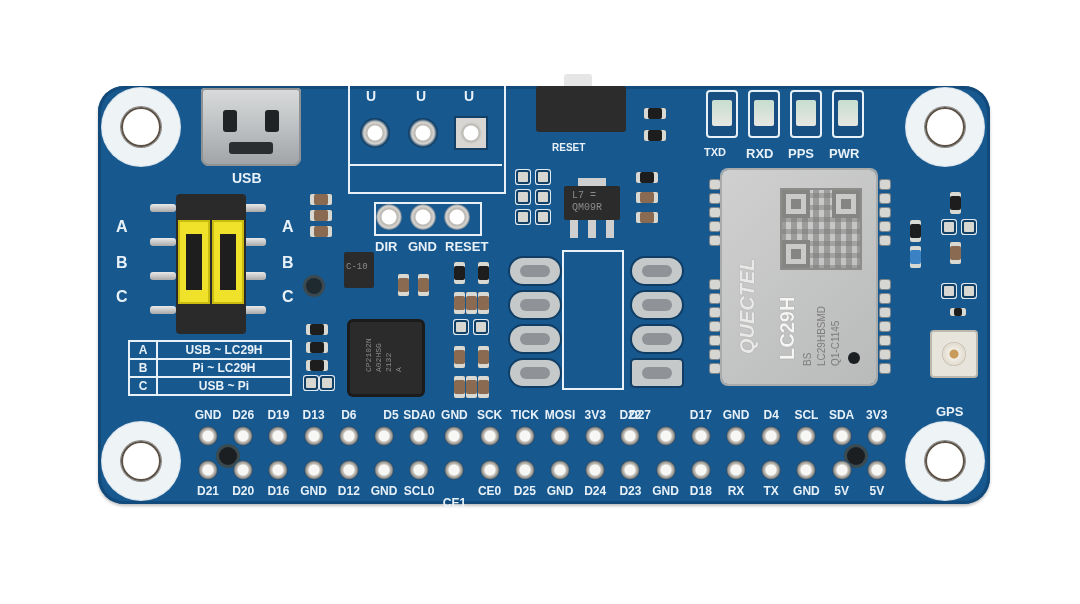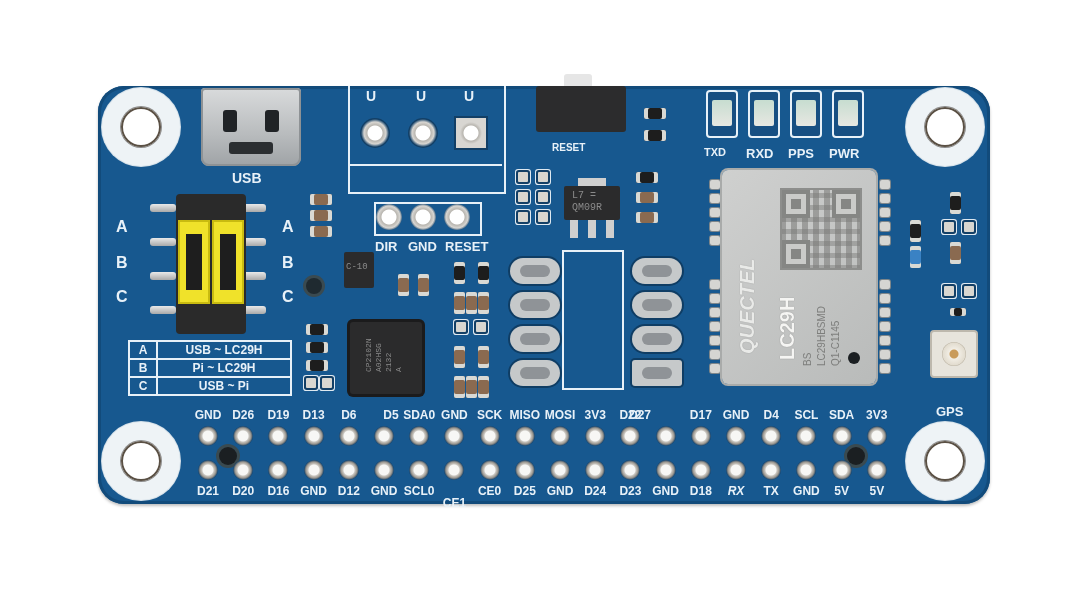--- a/index.html
+++ b/index.html
@@ -328,21 +328,21 @@
         <div class="pinlbl" style="left: 250.8px; top: 322px;">D6</div>
         <div class="pin" style="left: 276px; top: 340px;"></div>
         <div class="pinlbl" style="left: 286px; top: 322px; margin-left: 7px;">D5</div>
         <div class="pin" style="left: 311.2px; top: 340px;"></div>
         <div class="pinlbl" style="left: 321.2px; top: 322px;">SDA0</div>
         <div class="pin" style="left: 346.4px; top: 340px;"></div>
         <div class="pinlbl" style="left: 356.4px; top: 322px;">GND</div>
         <div class="pin" style="left: 381.6px; top: 340px;"></div>
         <div class="pinlbl" style="left: 391.6px; top: 322px;">SCK</div>
         <div class="pin" style="left: 416.8px; top: 340px;"></div>
-        <div class="pinlbl" style="left: 426.8px; top: 322px;">MISO</div>
+        <div class="pinlbl" style="left: 426.8px; top: 322px;">TICK</div>
         <div class="pin" style="left: 452px; top: 340px;"></div>
         <div class="pinlbl" style="left: 462px; top: 322px;">MOSI</div>
         <div class="pin" style="left: 487.2px; top: 340px;"></div>
         <div class="pinlbl" style="left: 497.2px; top: 322px;">3V3</div>
         <div class="pin" style="left: 522.4px; top: 340px;"></div>
         <div class="pinlbl" style="left: 532.4px; top: 322px;">D22</div>
         <div class="pin" style="left: 557.6px; top: 340px;"></div>
         <div class="pinlbl" style="left: 542px; top: 322px;">D27</div>
         <div class="pin" style="left: 592.8px; top: 340px;"></div>
         <div class="pinlbl" style="left: 602.8px; top: 322px;">D17</div>
@@ -380,21 +380,21 @@
         <div class="pinlbl" style="left: 462px; top: 398px;">GND</div>
         <div class="pin" style="left: 487.2px; top: 374px;"></div>
         <div class="pinlbl" style="left: 497.2px; top: 398px;">D24</div>
         <div class="pin" style="left: 522.4px; top: 374px;"></div>
         <div class="pinlbl" style="left: 532.4px; top: 398px;">D23</div>
         <div class="pin" style="left: 557.6px; top: 374px;"></div>
         <div class="pinlbl" style="left: 567.6px; top: 398px;">GND</div>
         <div class="pin" style="left: 592.8px; top: 374px;"></div>
         <div class="pinlbl" style="left: 602.8px; top: 398px;">D18</div>
         <div class="pin" style="left: 628px; top: 374px;"></div>
-        <div class="pinlbl" style="left: 638px; top: 398px; font-style: italic;">RX</div>
+        <div class="pinlbl" style="left: 638px; top: 398px;">RX</div>
         <div class="pin" style="left: 663.2px; top: 374px;"></div>
         <div class="pinlbl" style="left: 673.2px; top: 398px;">TX</div>
         <div class="pin" style="left: 698.4px; top: 374px;"></div>
         <div class="pinlbl" style="left: 708.4px; top: 398px;">GND</div>
         <div class="pin" style="left: 733.6px; top: 374px;"></div>
         <div class="pinlbl" style="left: 743.6px; top: 398px;">5V</div>
         <div class="pin" style="left: 768.8px; top: 374px;"></div>
         <div class="pinlbl" style="left: 778.8px; top: 398px;">5V</div>
       </div>
   </div>

